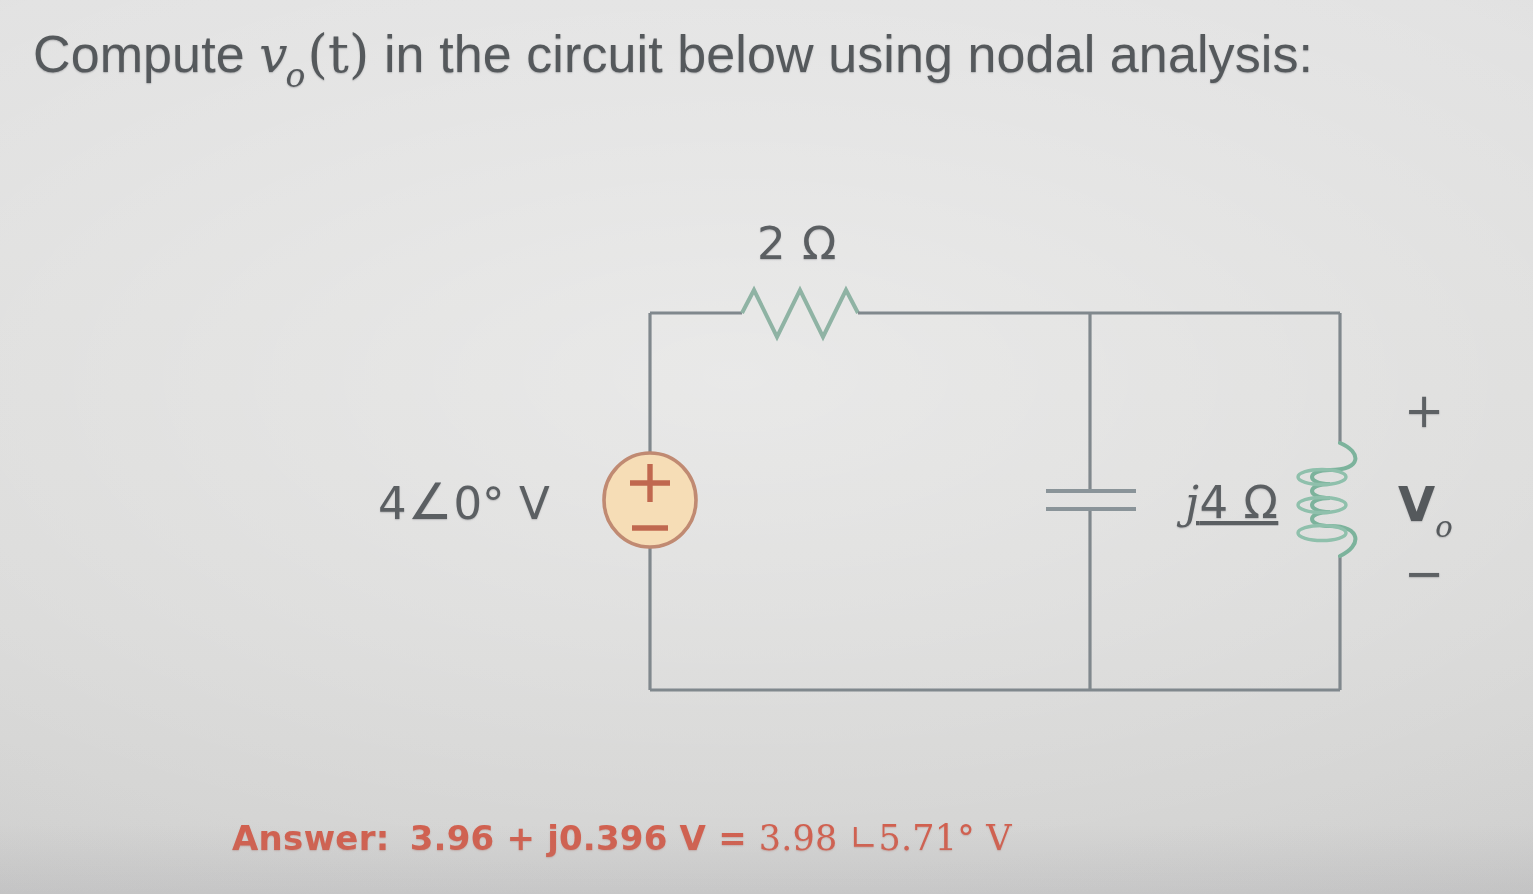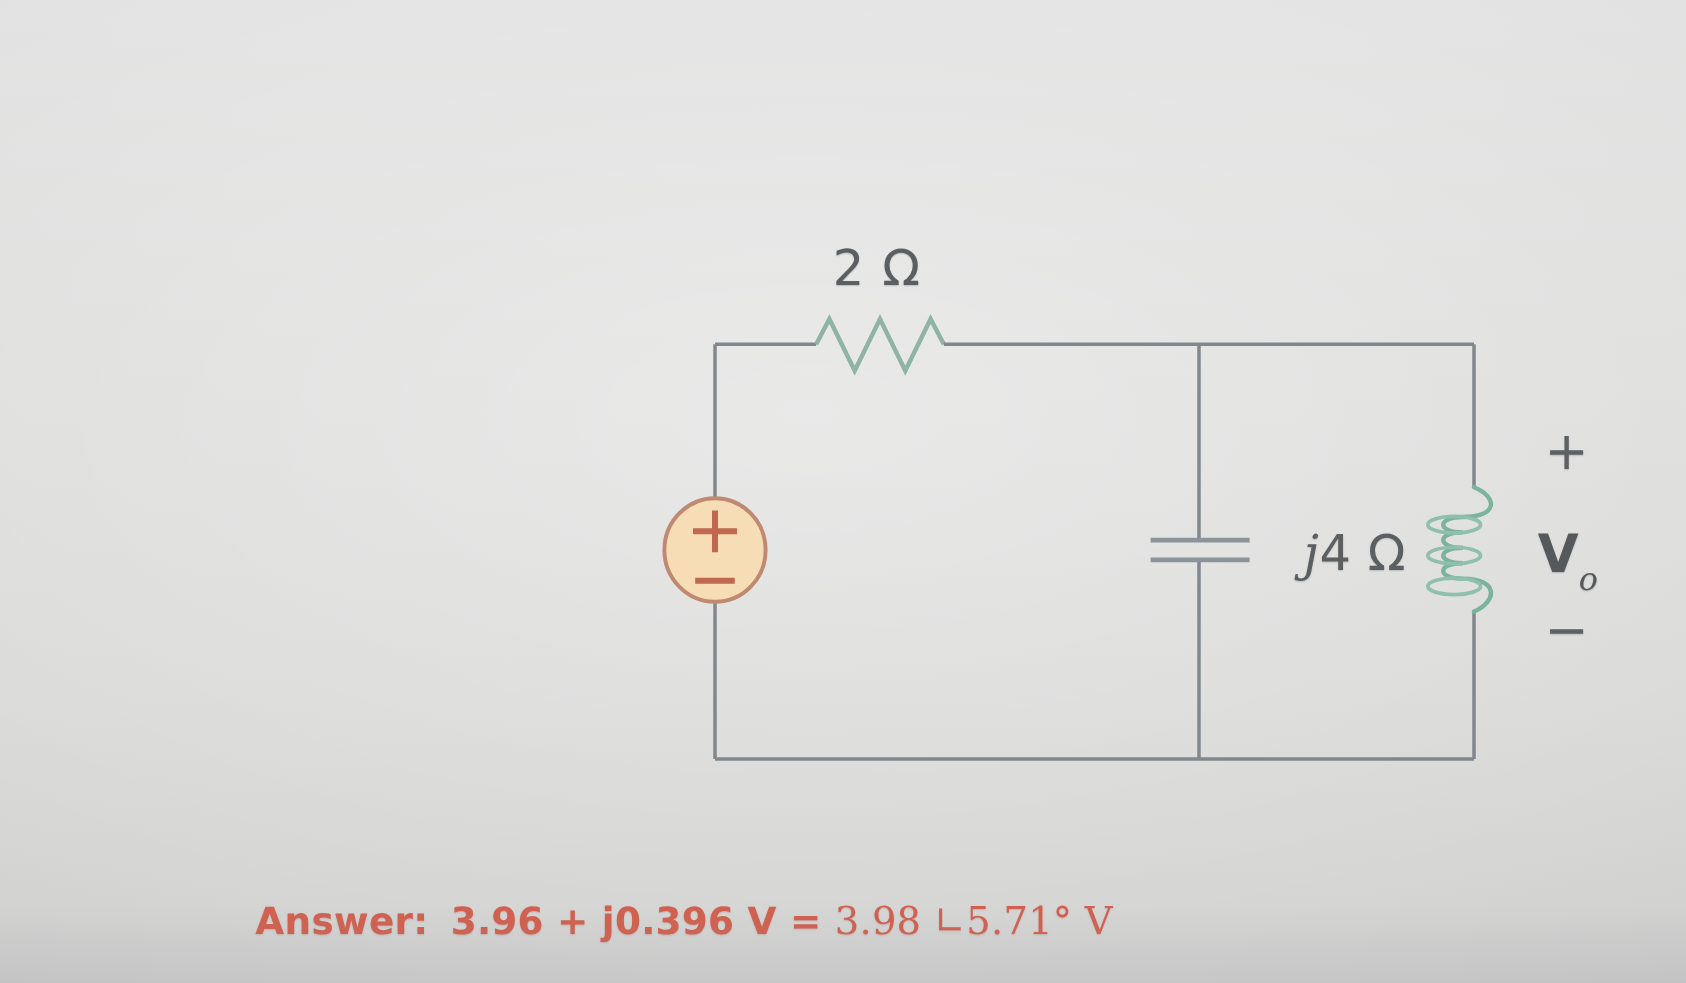--- a/index.html
+++ b/index.html
@@ -118,20 +118,21 @@
   }
   #label-c .jit, #label-l .jit {
     font-family: "DejaVu Serif", serif;
     font-style: italic;
   }
   #label-l {
     left: 1185px;
     top: 476px;
     font-size: 45px;
     letter-spacing: 0.5px;
+    text-decoration: underline;
   }
   #label-vo {
     left: 1398px;
     top: 476px;
     font-size: 48px;
     font-weight: bold;
     font-family: "DejaVu Sans", sans-serif;
     color: #55595c;
   }
   #label-vo .sub {
@@ -184,20 +185,21 @@
     letter-spacing: 0.2px;
   }
 </style>
 </head>
 <body>
 
 <div id="page"></div>
 
 <div class="layer">
 
+  <div id="prompt"><span>Compute </span><span class="mathvar">v</span><span class="sub">o</span><span class="paren">(t)</span><span> in the circuit below using nodal analysis:</span></div>
 
   <svg id="circuit-svg" viewBox="0 0 1533 894">
     <defs>
       <filter id="soft" x="-20%" y="-20%" width="140%" height="140%">
         <feGaussianBlur stdDeviation="0.7"></feGaussianBlur>
       </filter>
     </defs>
 
     <g filter="url(#soft)">
 
@@ -237,20 +239,21 @@
       <ellipse cx="650" cy="500" rx="46" ry="47" fill="#f6ddb6" stroke="#c08a72" stroke-width="3.6"></ellipse>
 
       <path d="M 630 483 L 670 483 M 650 464 L 650 502" fill="none" stroke="#c0684f" stroke-width="5.4" stroke-linecap="butt"></path>
 
       <path d="M 632 528 L 668 528" fill="none" stroke="#c0684f" stroke-width="5.4" stroke-linecap="butt"></path>
     </g>
   </svg>
 
   <div class="clabel" id="label-r"><span>2 Ω</span></div>
 
+  <div class="clabel" id="label-src"><span>4</span><span class="angsym">∠</span><span>0° V</span></div>
 
 
   <div class="clabel" id="label-l"><span class="jit">j</span><span>4 Ω</span></div>
 
   <div class="clabel" id="plus-mark">+</div>
 
   <div class="clabel" id="label-vo"><span>V</span><span class="sub">o</span></div>
 
   <div class="clabel" id="minus-mark">−</div>
 

